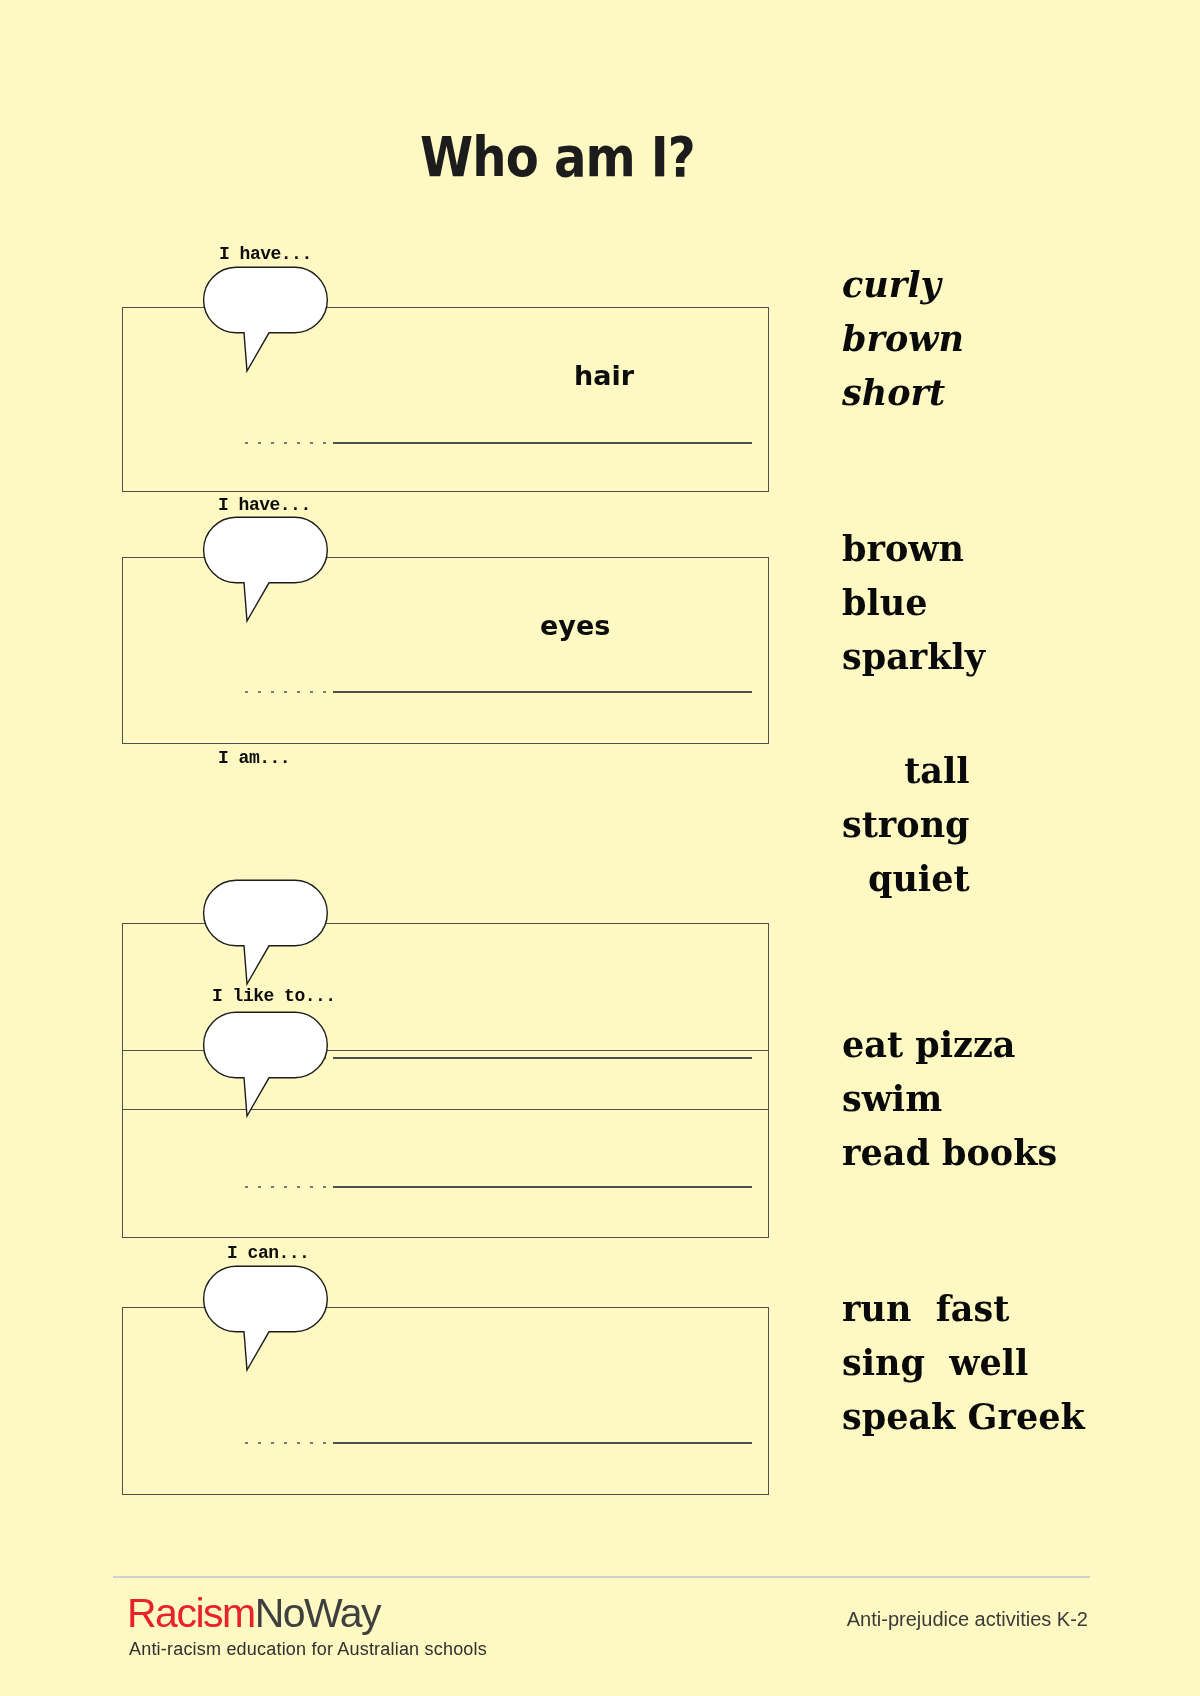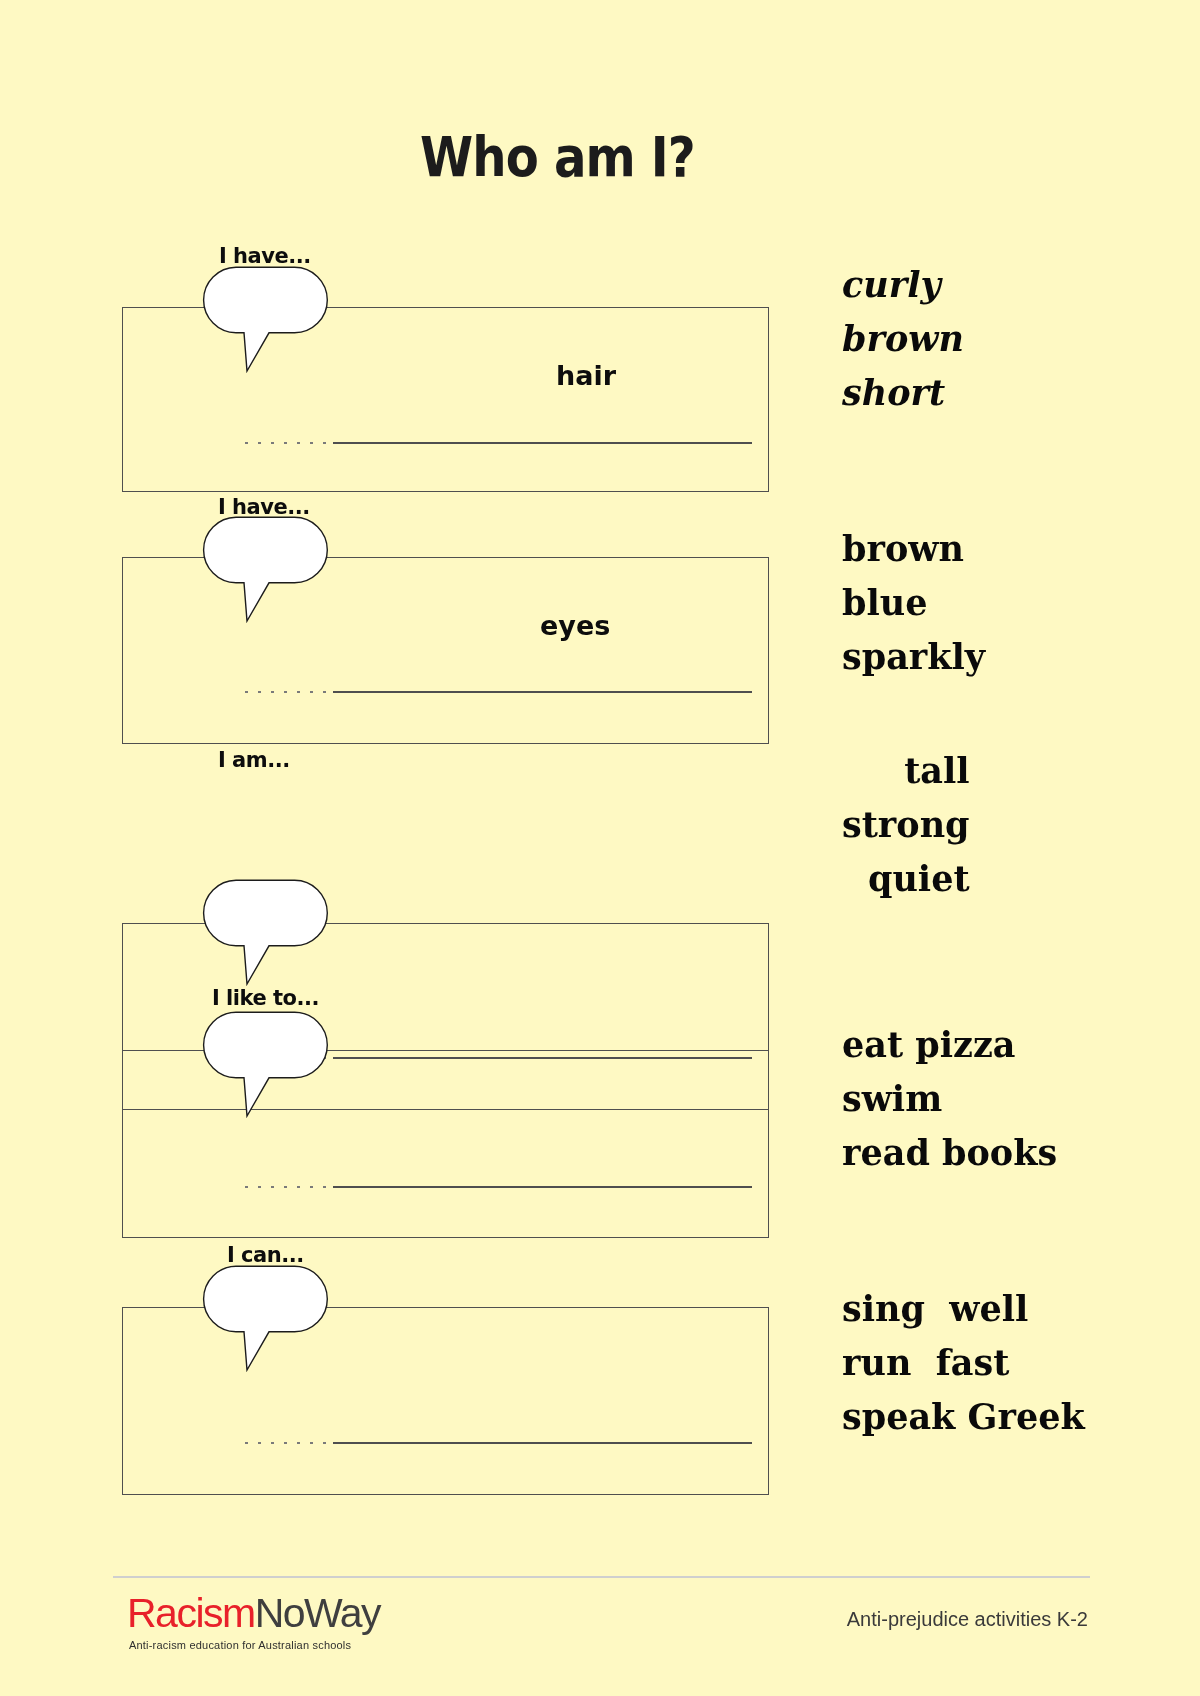--- a/index.html
+++ b/index.html
@@ -3,34 +3,34 @@
 <meta charset="utf-8">
 <style>
   html,body{margin:0;padding:0;background:#ffffff;}
   .page{position:relative;width:1200px;height:1696px;background:#fef9c3;overflow:hidden;
         font-family:"DejaVu Sans","Liberation Sans",sans-serif;color:#111;}
   .abs{position:absolute;}
   .worksheet-title{top:124px;left:0;width:1115px;text-align:center;
         font-size:56px;font-weight:bold;color:#1c1c1c;letter-spacing:-1px;
         transform:scaleX(.86);transform-origin:50% 50%;z-index:4;}
   .box{border:1.7px solid #4f4f4f;background:transparent;z-index:1;}
-  .prompt{font-size:21px;font-weight:bold;color:#0d0d0d;letter-spacing:-.5px;z-index:5;white-space:nowrap;}
+  .prompt{font-size:18px;font-weight:bold;color:#0d0d0d;letter-spacing:-.5px;z-index:5;white-space:nowrap;font-family:Liberation Mono, monospace;}
   .keyword{font-size:27px;font-weight:bold;color:#0d0d0d;z-index:2;white-space:nowrap;}
   .bubble{width:127px;height:107px;z-index:3;}
   .wline-dots{height:2px;background:repeating-linear-gradient(90deg,#7a7a7a 0 3px,transparent 3px 13px);z-index:2;}
   .wline-solid{height:2px;background:#4f4f4f;z-index:2;}
   .word-list{left:842px;font-family:"DejaVu Serif","Liberation Serif",serif;
         font-weight:bold;font-size:35px;line-height:54px;color:#0a0a0a;z-index:2;}
   .option{white-space:pre-wrap;}
   .footer-divider{left:113px;top:1576px;width:977px;height:2px;background:#cfcfcf;z-index:1;}
   .brand{left:127px;top:1590px;font-size:41px;font-weight:400;letter-spacing:-1.5px;
         font-family:"Liberation Sans","DejaVu Sans",sans-serif;z-index:2;white-space:nowrap;}
   .brand .red{color:#e8212a;}
   .brand .dark{color:#3f3f3f;}
-  .brand-tagline{left:129px;top:1639px;font-size:11px;color:#2f2f2f;letter-spacing:.2px;
+  .brand-tagline{left:129px;top:1639px;font-size:18px;color:#2f2f2f;letter-spacing:.2px;
         font-family:"Liberation Sans","DejaVu Sans",sans-serif;z-index:2;white-space:nowrap;}
   .footer-right{left:600px;width:488px;text-align:right;z-index:2;
         font-family:"Liberation Sans","DejaVu Sans",sans-serif;white-space:nowrap;}
   .footer-doc-title{top:1608px;font-size:20px;font-weight:normal;color:#3a3a3a;}
   .footer-url{top:1634px;font-size:18.5px;color:#6f6f6f;}
 </style>
 </head>
 <body>
 
 <div class="page">
@@ -73,21 +73,21 @@
   <svg class="abs bubble" style="left:202px;top:1265px;" viewBox="0 0 127 107">
     <path d="M 34 1.2 L 92 1.2 A 32.8 32.8 0 0 1 125.3 34 A 32.8 32.8 0 0 1 92 66.8 L 67 66.8 L 45 105 L 42 66.8 L 34 66.8 A 32.8 32.8 0 0 1 1.6 34 A 32.8 32.8 0 0 1 34 1.2 Z" fill="#ffffff" stroke="#1c1c1c" stroke-width="1.4"></path>
   </svg>
 
   <div class="abs prompt" style="left:219px;top:244px;">I have...</div>
   <div class="abs prompt" style="left:218px;top:495px;">I have...</div>
   <div class="abs prompt" style="left:218px;top:748px;">I am...</div>
   <div class="abs prompt" style="left:212px;top:986px;">I like to...</div>
   <div class="abs prompt" style="left:227px;top:1243px;text-align:right;">I can...</div>
 
-  <div class="abs keyword" style="left:556px;top:360px;">hair</div>
+  <div class="abs keyword" style="left:574px;top:360px;">hair</div>
   <div class="abs keyword" style="left:540px;top:610px;">eyes</div>
 
   <div class="abs word-list" style="top:258px;font-style:italic;">
     <div class="option">curly</div>
     <div class="option">brown</div>
     <div class="option">short</div>
   </div>
   <div class="abs word-list" style="top:522px;">
     <div class="option">brown</div>
     <div class="option">blue</div>
@@ -97,22 +97,22 @@
     <div class="option">tall</div>
     <div class="option">strong</div>
     <div class="option">quiet</div>
   </div>
   <div class="abs word-list" style="top:1018px;">
     <div class="option">eat pizza</div>
     <div class="option">swim</div>
     <div class="option">read books</div>
   </div>
   <div class="abs word-list" style="top:1282px;">
+    <div class="option">run  fast</div>
     <div class="option">sing  well</div>
-    <div class="option">run  fast</div>
     <div class="option">speak Greek</div>
   </div>
 
   <div class="abs footer-divider"></div>
   <div class="abs brand">
     <span class="red">Racism</span><span class="dark">NoWay</span>
   </div>
   <div class="abs brand-tagline">Anti-racism education for Australian schools</div>
   <div class="abs footer-right footer-doc-title">Anti-prejudice activities K-2</div>
 

